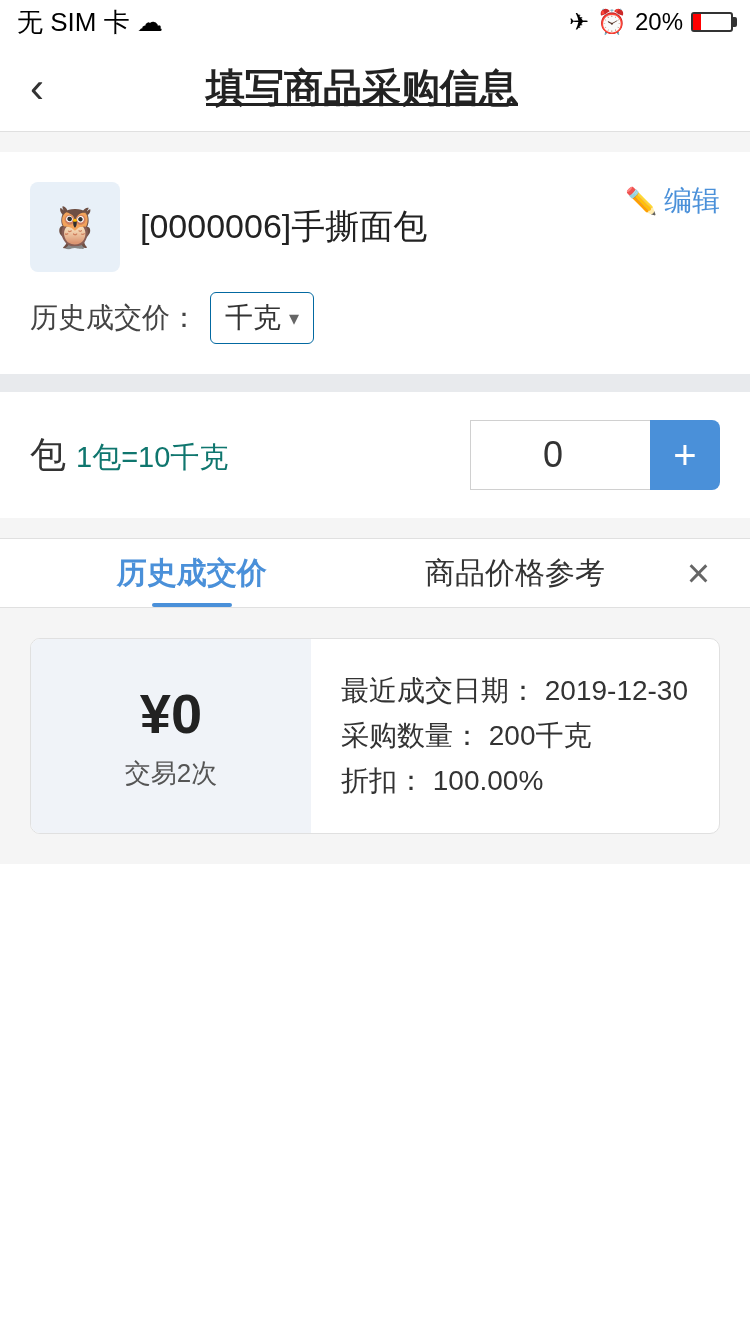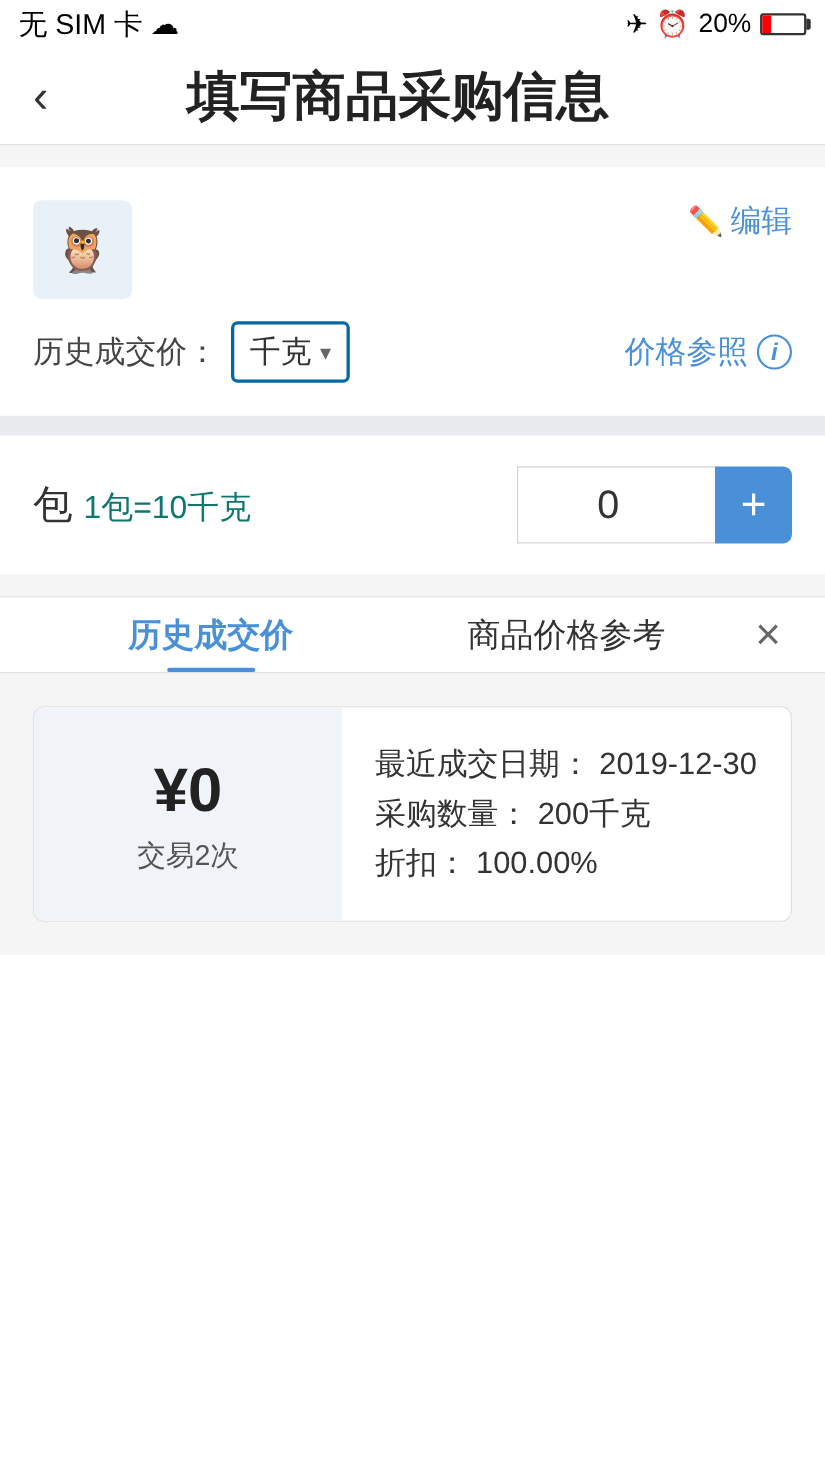--- a/index.html
+++ b/index.html
@@ -82,24 +82,25 @@
     }
     .nav-back {
       font-size: 42px;
       color: #333;
       cursor: pointer;
       padding-right: 20px;
     }
     .nav-title {
       flex: 1;
       text-align: center;
-      font-size: 48px;
+      font-size: 39px;
       font-weight: 600;
       color: #222;
       margin-right: 60px;
+      text-decoration: underline;
     }
 
     
     .product-card {
       background: #fff;
       margin-top: 20px;
       padding: 30px;
       display: flex;
       flex-direction: column;
     }
@@ -152,21 +153,21 @@
     .unit-row {
       display: flex;
       align-items: center;
       gap: 12px;
       font-size: 28px;
       color: #444;
     }
     .unit-select {
       display: flex;
       align-items: center;
-      border: 3px solid #0369a1;
+      border: 1px solid #0369a1;
       border-radius: 6px;
       padding: 6px 14px;
       font-size: 28px;
       color: #333;
       background: #fff;
       cursor: pointer;
       gap: 8px;
       justify-content: space-between;
     }
     .chevron-down {
@@ -371,38 +372,35 @@
   <span class="nav-back">‹</span>
   <span class="nav-title">填写商品采购信息</span>
 </div>
 
 <div class="product-card">
   <div class="product-top-row">
     <div class="product-left">
       <div class="product-logo">
         <span class="logo-owl">🦉</span>
       </div>
+      <span class="product-name">[0000006]手撕面包</span>
     </div>
     <div class="edit-btn">
       <span class="edit-icon">✏️</span>
       <span>编辑</span>
     </div>
   </div>
   <div class="product-bottom-row">
     <div class="unit-row">
       <span>历史成交价：</span>
       <div class="unit-select">
         <span>千克</span>
         <span class="chevron-down">▾</span>
       </div>
     </div>
-    <div class="price-ref">
-      <span>价格参照</span>
-      <div class="info-circle">i</div>
-    </div>
   </div>
 </div>
 
 <div class="divider-gray"></div>
 
 <div class="quantity-row">
   <div class="unit-label">
     <span class="unit-main">包</span>
     <span class="unit-sub">1包=10千克</span>
   </div>

